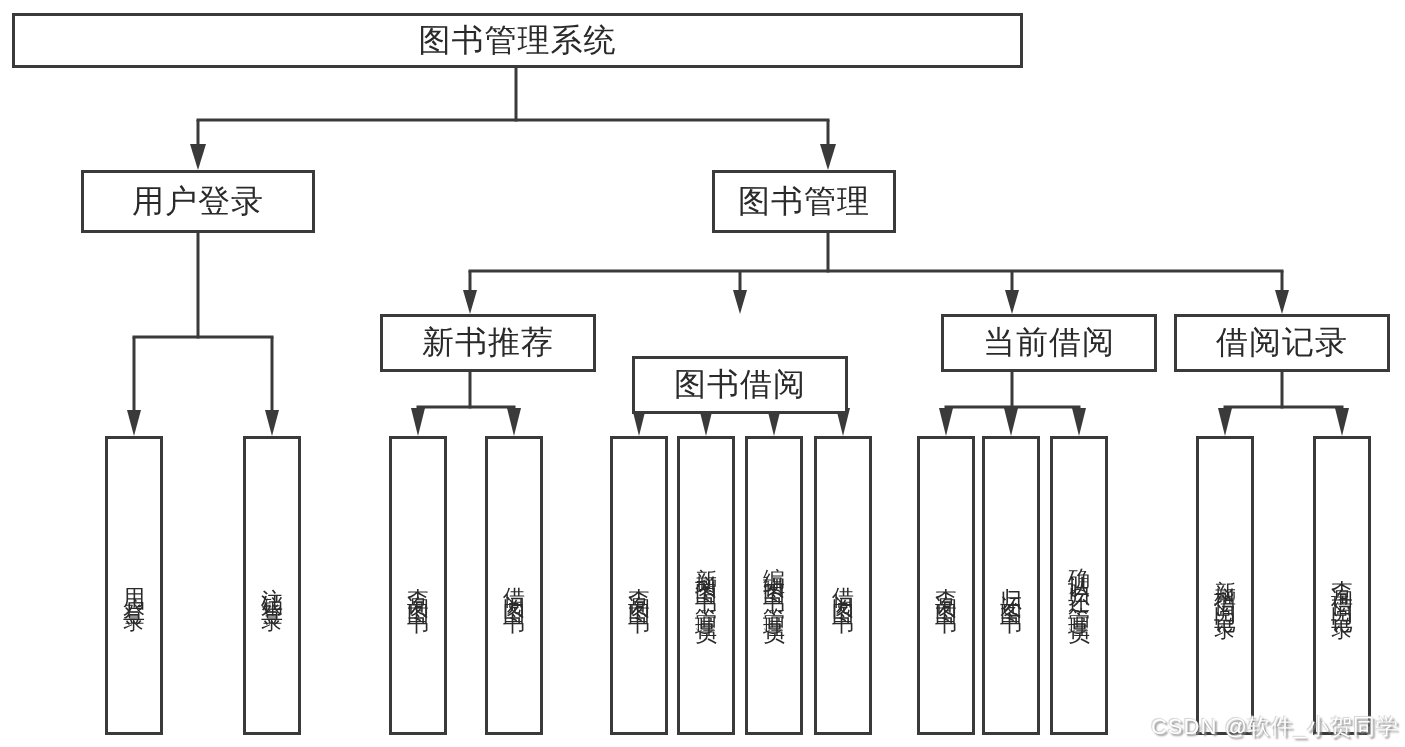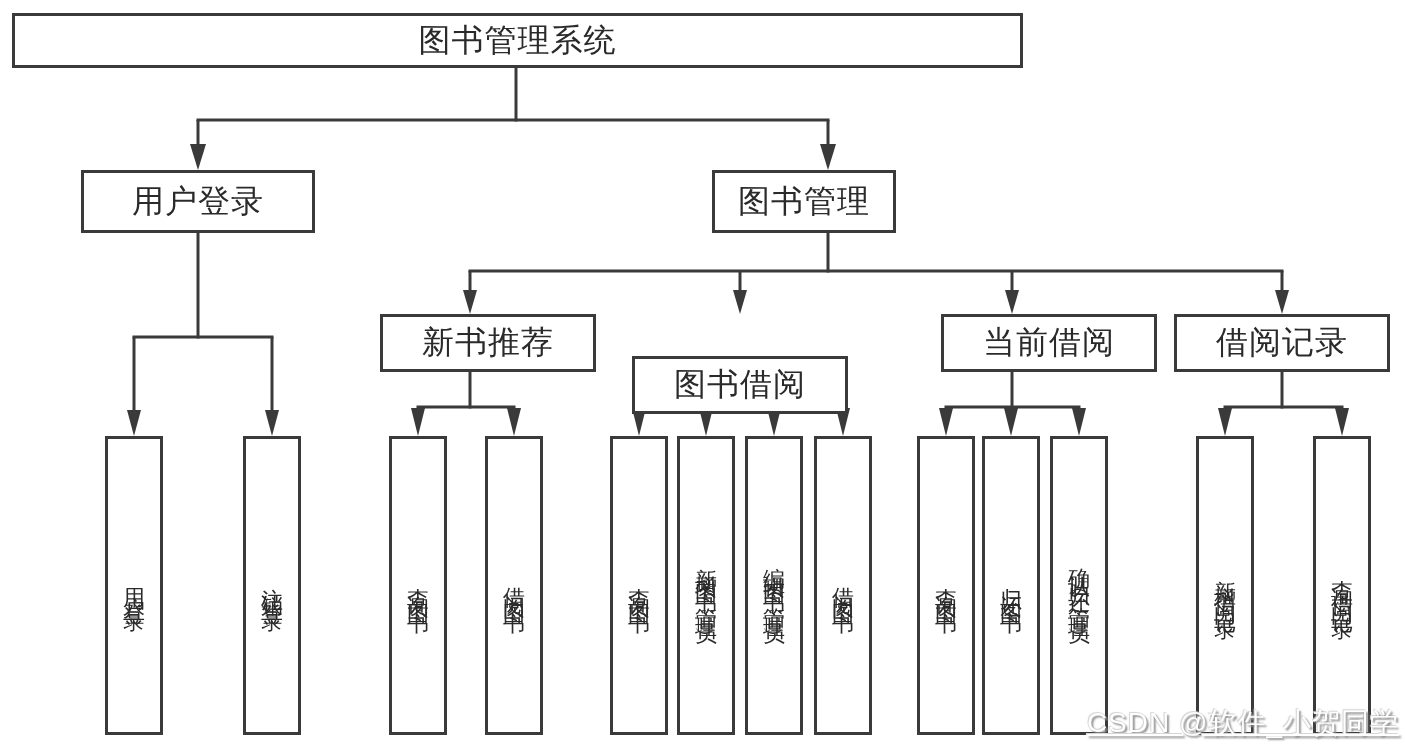--- a/index.html
+++ b/index.html
@@ -18,24 +18,23 @@
   .l2a   { left:81px;  top:170px; width:234px;  height:63px; }
   .l2b   { left:712px; top:170px; width:184px;  height:63px; }
   .l3    { top:314px;  width:216px; height:58px; }
   .l3a { left:362px;margin-left:18px; } .l3b { left:632px;margin-top:42px; } .l3c { left:904px;margin-left:37px; } .l3d { left:1174px; }
   .leaf  { top:436px;  width:58px; height:299px; }
   .v-label {
     writing-mode:vertical-rl; text-orientation:mixed;
     font-size:22px; letter-spacing:8px; line-height:1; white-space:nowrap; color:#2a2a2a;
   }
   .watermark {
-    position:absolute; right:6px; bottom:5px; font-size:28px; letter-spacing:1px;
+    position:absolute; right:6px; bottom:5px; font-size:22px; letter-spacing:1px;
     color:#ffffff; white-space:nowrap;
     text-shadow: 2px 2px 2px #8f8f8f, 0 0 1px #bdbdbd, -1px -1px 1px #d6d6d6;
-    text-decoration: underline;
   }
 </style>
 </head>
 <body>
 
 <div class="canvas">
 
   <svg class="connectors" viewBox="0 0 1405 747" xmlns="http://www.w3.org/2000/svg">
     <g stroke="#3a3a3a" stroke-width="3" fill="none">
 

